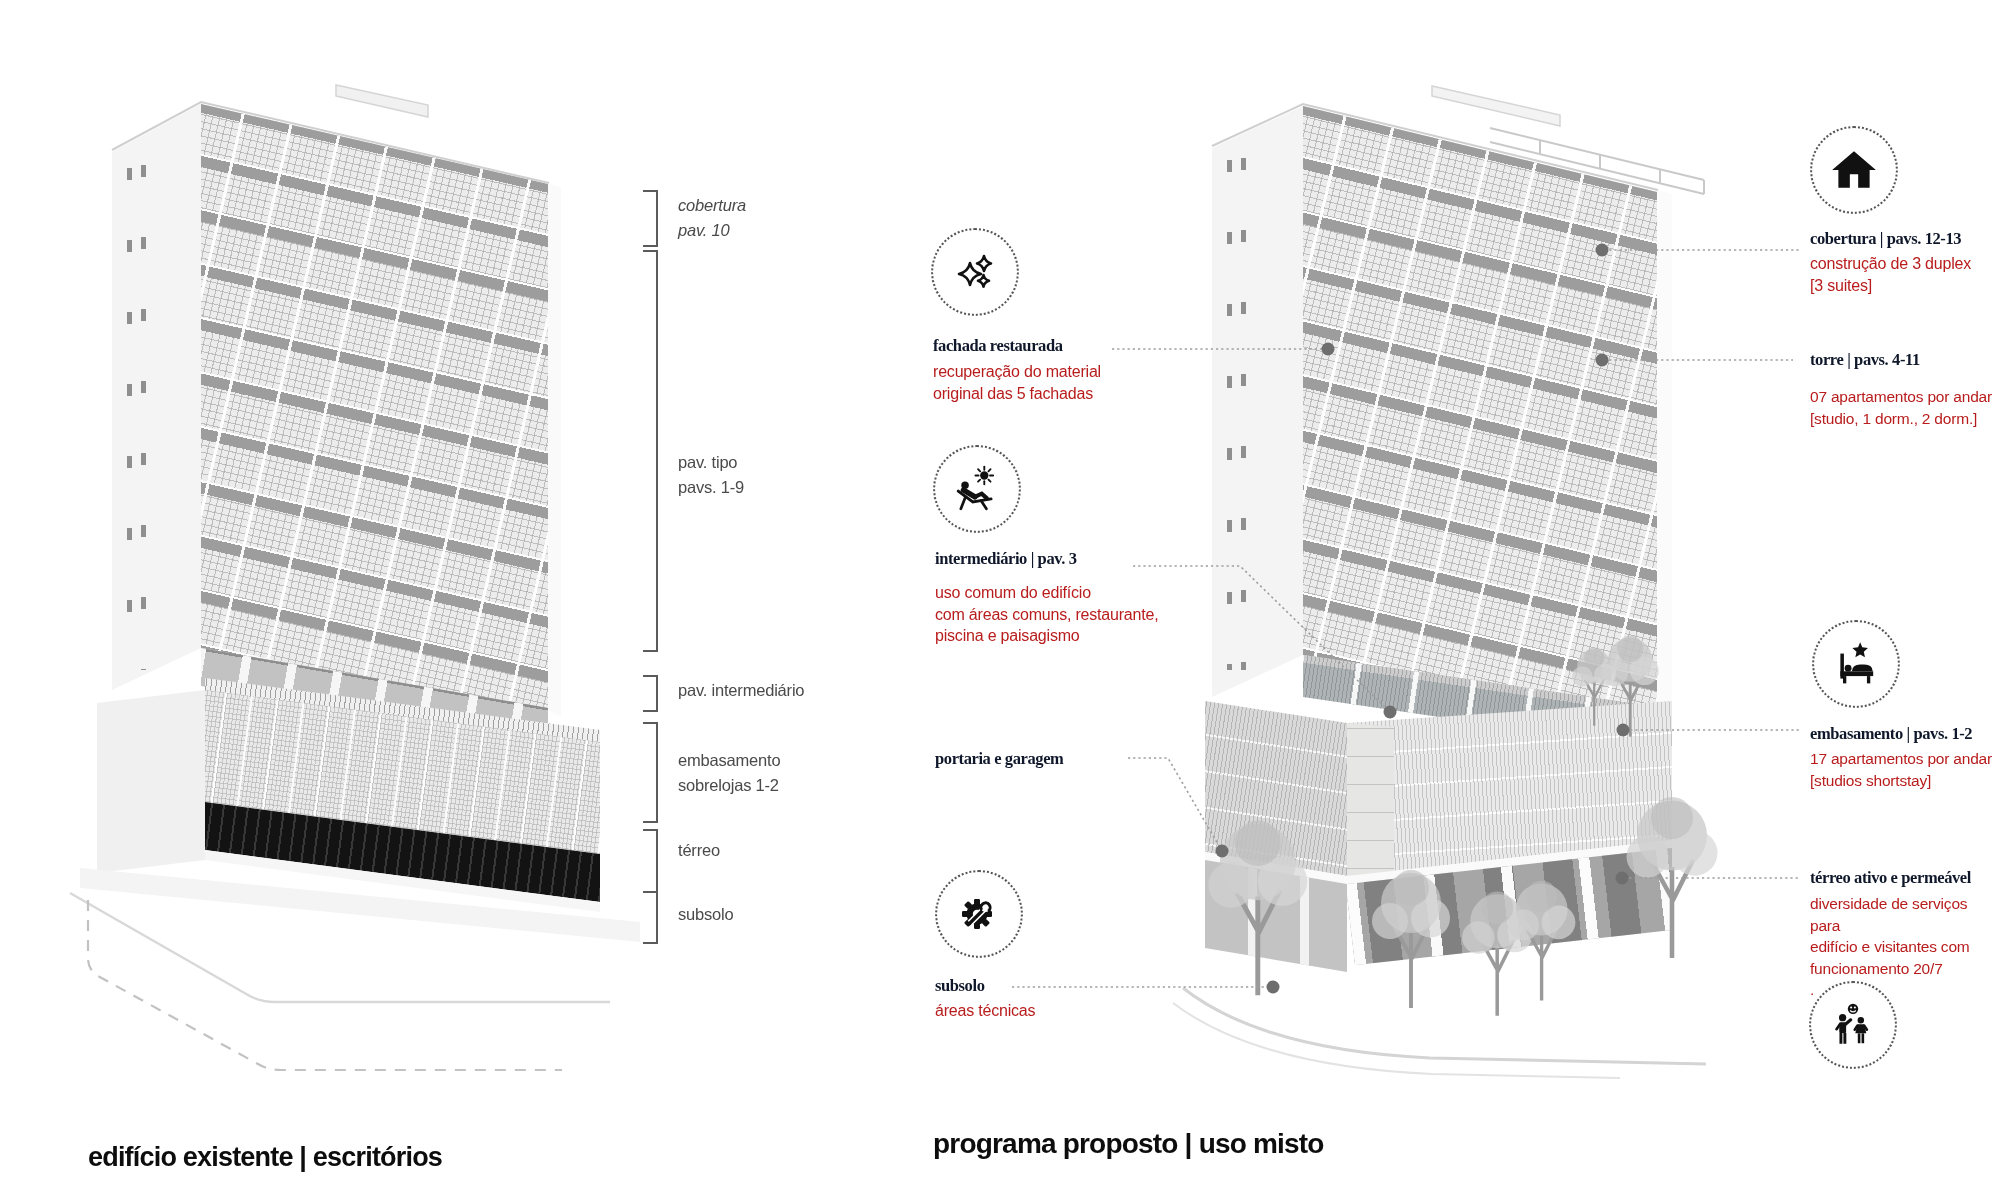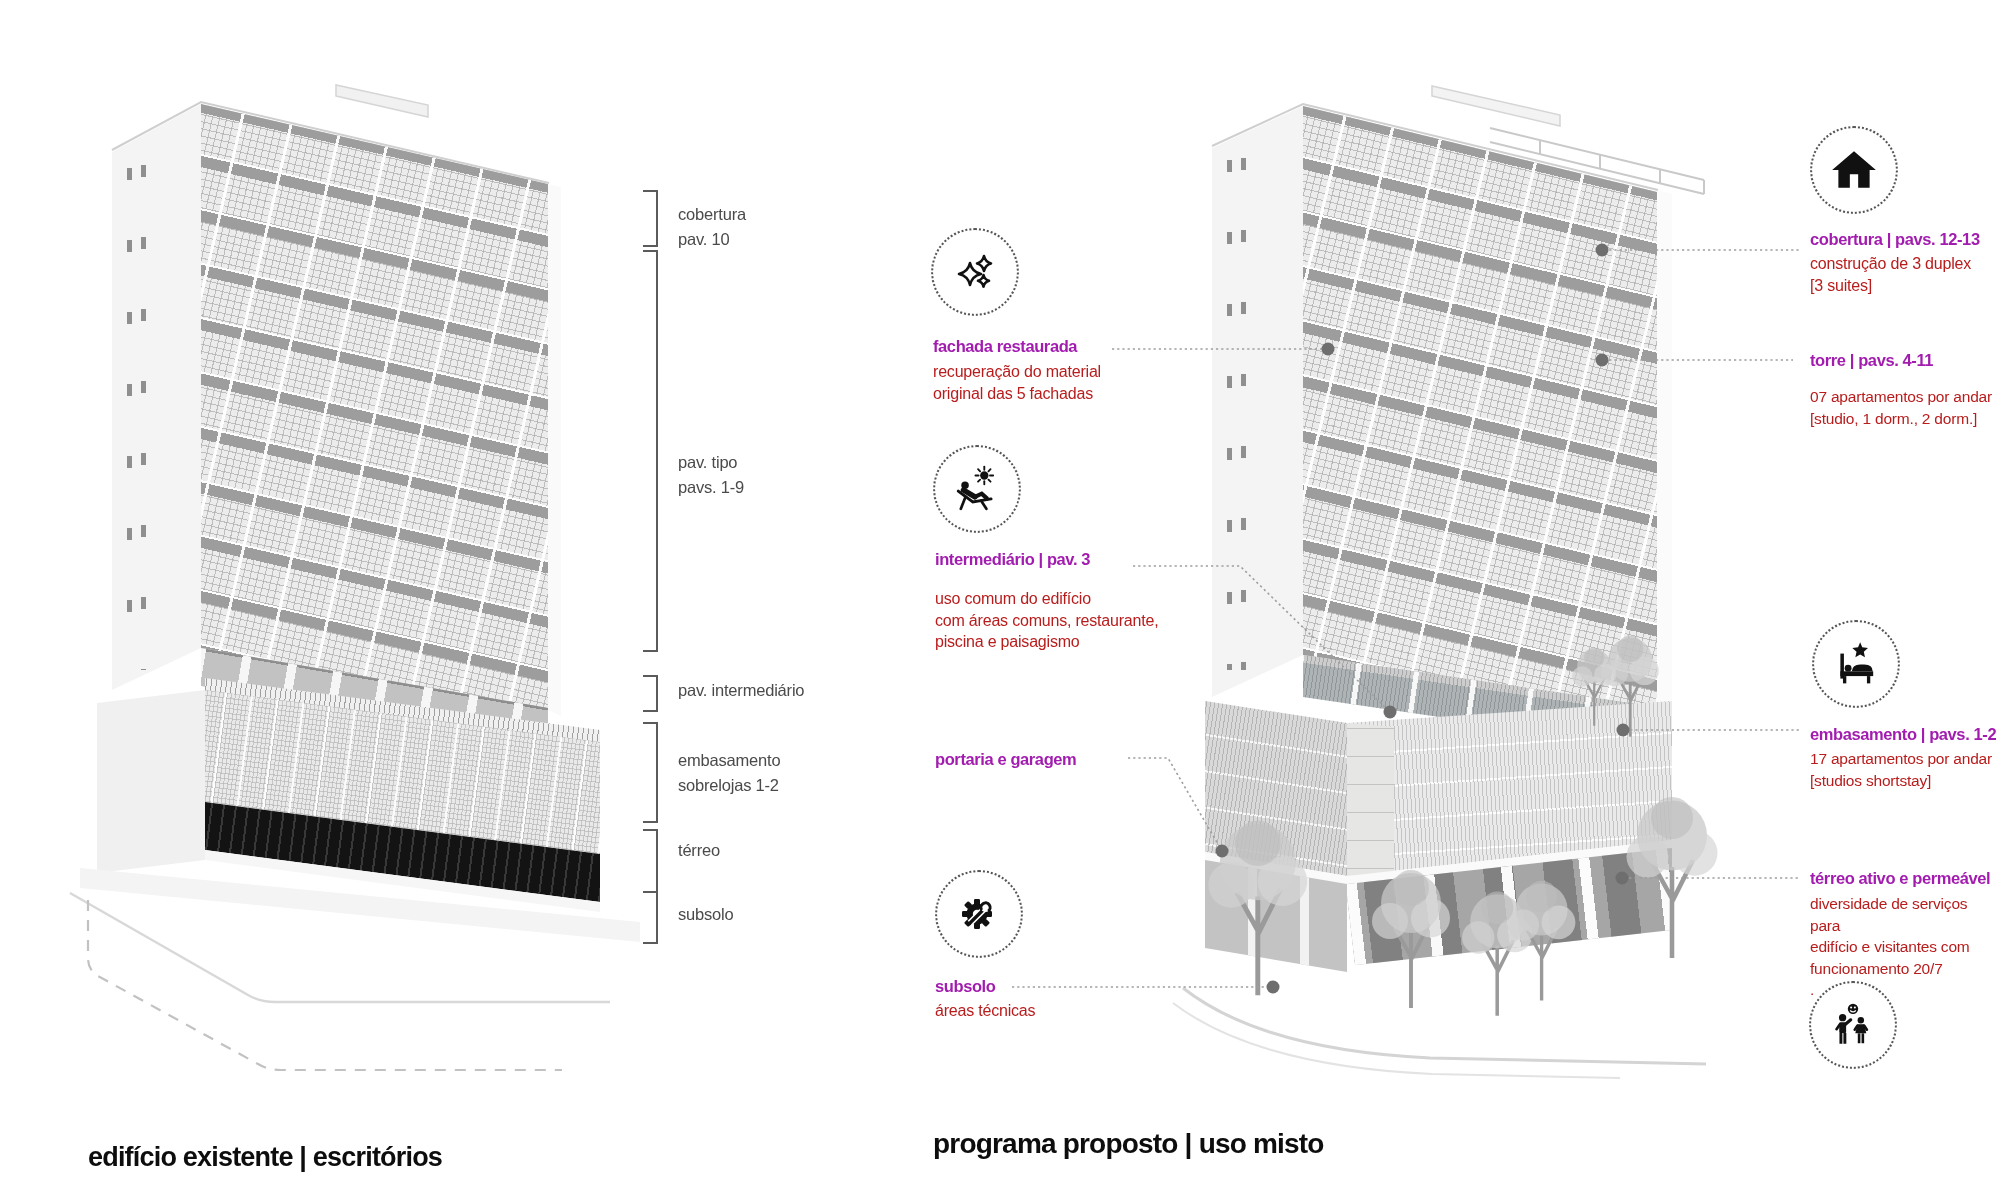--- a/index.html
+++ b/index.html
@@ -75,21 +75,21 @@
   .rb-ter-r{clip-path:polygon(1347px 884px,1672px 848px,1672px 930px,1347px 966px);}
   .tex-rter{
     background:
       repeating-linear-gradient(90deg,rgba(255,255,255,.96) 0 11px,rgba(255,255,255,0) 11px 78px),
       repeating-linear-gradient(90deg,rgba(60,60,60,.35) 18px 48px,transparent 48px 78px),
       #a6a6a6;}
 
   
   .bracket{position:absolute;left:643px;width:13px;border-top:2px solid #5b5b5b;border-right:2px solid #5b5b5b;border-bottom:2px solid #5b5b5b;}
   .llabel{position:absolute;left:678px;color:#4a4a4a;font-size:16.5px;line-height:25px;letter-spacing:-0.2px;}
-  .ann-title{font-weight:700;color:#a21caf;font-size:16.5px;letter-spacing:-0.4px;line-height:20px;}
+  .ann-title{font-weight:700;color:#0f172a;font-size:16.5px;letter-spacing:-0.4px;line-height:20px;font-family:Liberation Serif, serif;}
   .ann-line{color:#b91c1c;font-size:16px;letter-spacing:-0.2px;line-height:21.5px;}
   .ann{position:absolute;}
   .icirc{position:absolute;width:88px;height:88px;border:2px dotted #555;border-radius:50%;background:#fff;display:flex;align-items:center;justify-content:center;box-sizing:border-box;}
   .big-title{position:absolute;font-weight:700;color:#0d0d0d;letter-spacing:-0.8px;}
   svg.overlay{position:absolute;left:0;top:0;pointer-events:none;}
 </style>
 </head>
 <body>
 
 <div class="scene">
@@ -208,21 +208,21 @@
     </g>
   </svg>
 
   <div class="bracket" style="top:190px;height:53px;"></div>
   <div class="bracket" style="top:250px;height:398px;"></div>
   <div class="bracket" style="top:675px;height:33px;"></div>
   <div class="bracket" style="top:722px;height:97px;"></div>
   <div class="bracket" style="top:829px;height:60px;"></div>
   <div class="bracket" style="top:891px;height:49px;"></div>
 
-  <div class="llabel" style="top:202px;">
+  <div class="llabel" style="top:193px;font-style:italic;">
     <div>cobertura</div>
     <div>pav. 10</div>
   </div>
   <div class="llabel" style="top:450px;">
     <div>pav. tipo</div>
     <div>pavs. 1-9</div>
   </div>
   <div class="llabel" style="top:678px;">
     <div>pav. intermediário</div>
   </div>
@@ -268,21 +268,21 @@
       <circle cx="12.5" cy="20.5" r="3.6" fill="#111"></circle>
       <path d="M11 25 L22 31.5" stroke="#111" stroke-width="5.2" stroke-linecap="round"></path>
       <path d="M22 31.5 L28.5 28.5 L33.5 33" stroke="#111" stroke-width="4" stroke-linecap="round" fill="none"></path>
       <path d="M6 26 L20 36.5 L37.5 33.5" stroke="#111" stroke-width="2.8" fill="none" stroke-linecap="round"></path>
       <path d="M13 31.5 L8.5 43" stroke="#111" stroke-width="2.6" stroke-linecap="round"></path>
       <path d="M28 35.2 L33 43" stroke="#111" stroke-width="2.6" stroke-linecap="round"></path>
     </svg>
   </div>
   <div class="ann" style="left:935px;top:549px;width:280px;">
     <div class="ann-title">intermediário | pav. 3</div>
-    <div class="ann-line" style="margin-top:19px;">uso comum do edifício</div>
+    <div class="ann-line" style="margin-top:13px;">uso comum do edifício</div>
     <div class="ann-line">com áreas comuns, restaurante,</div>
     <div class="ann-line">piscina e paisagismo</div>
   </div>
 
   <div class="ann" style="left:935px;top:749px;width:240px;">
     <div class="ann-title">portaria e garagem</div>
   </div>
 
   <div class="icirc" style="left:935px;top:870px;">
     <svg width="48" height="48" viewBox="0 0 48 48">

